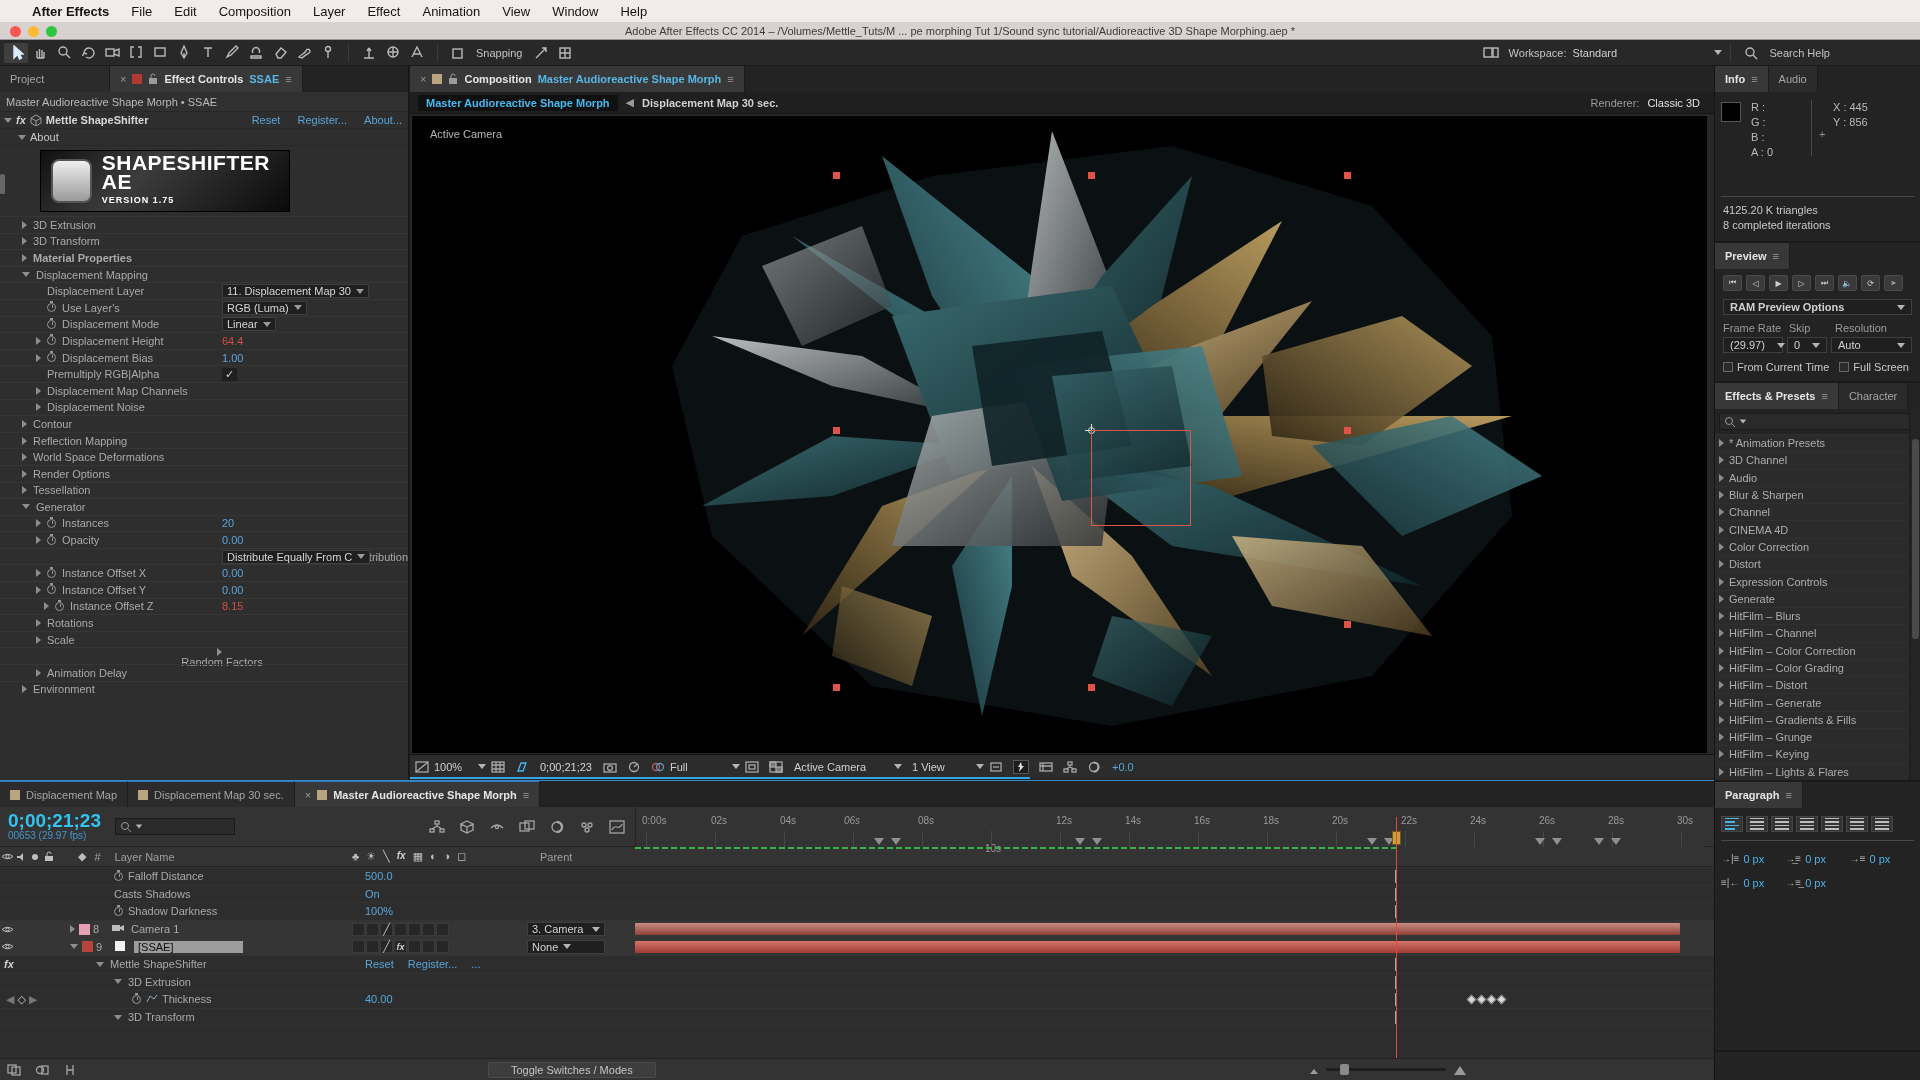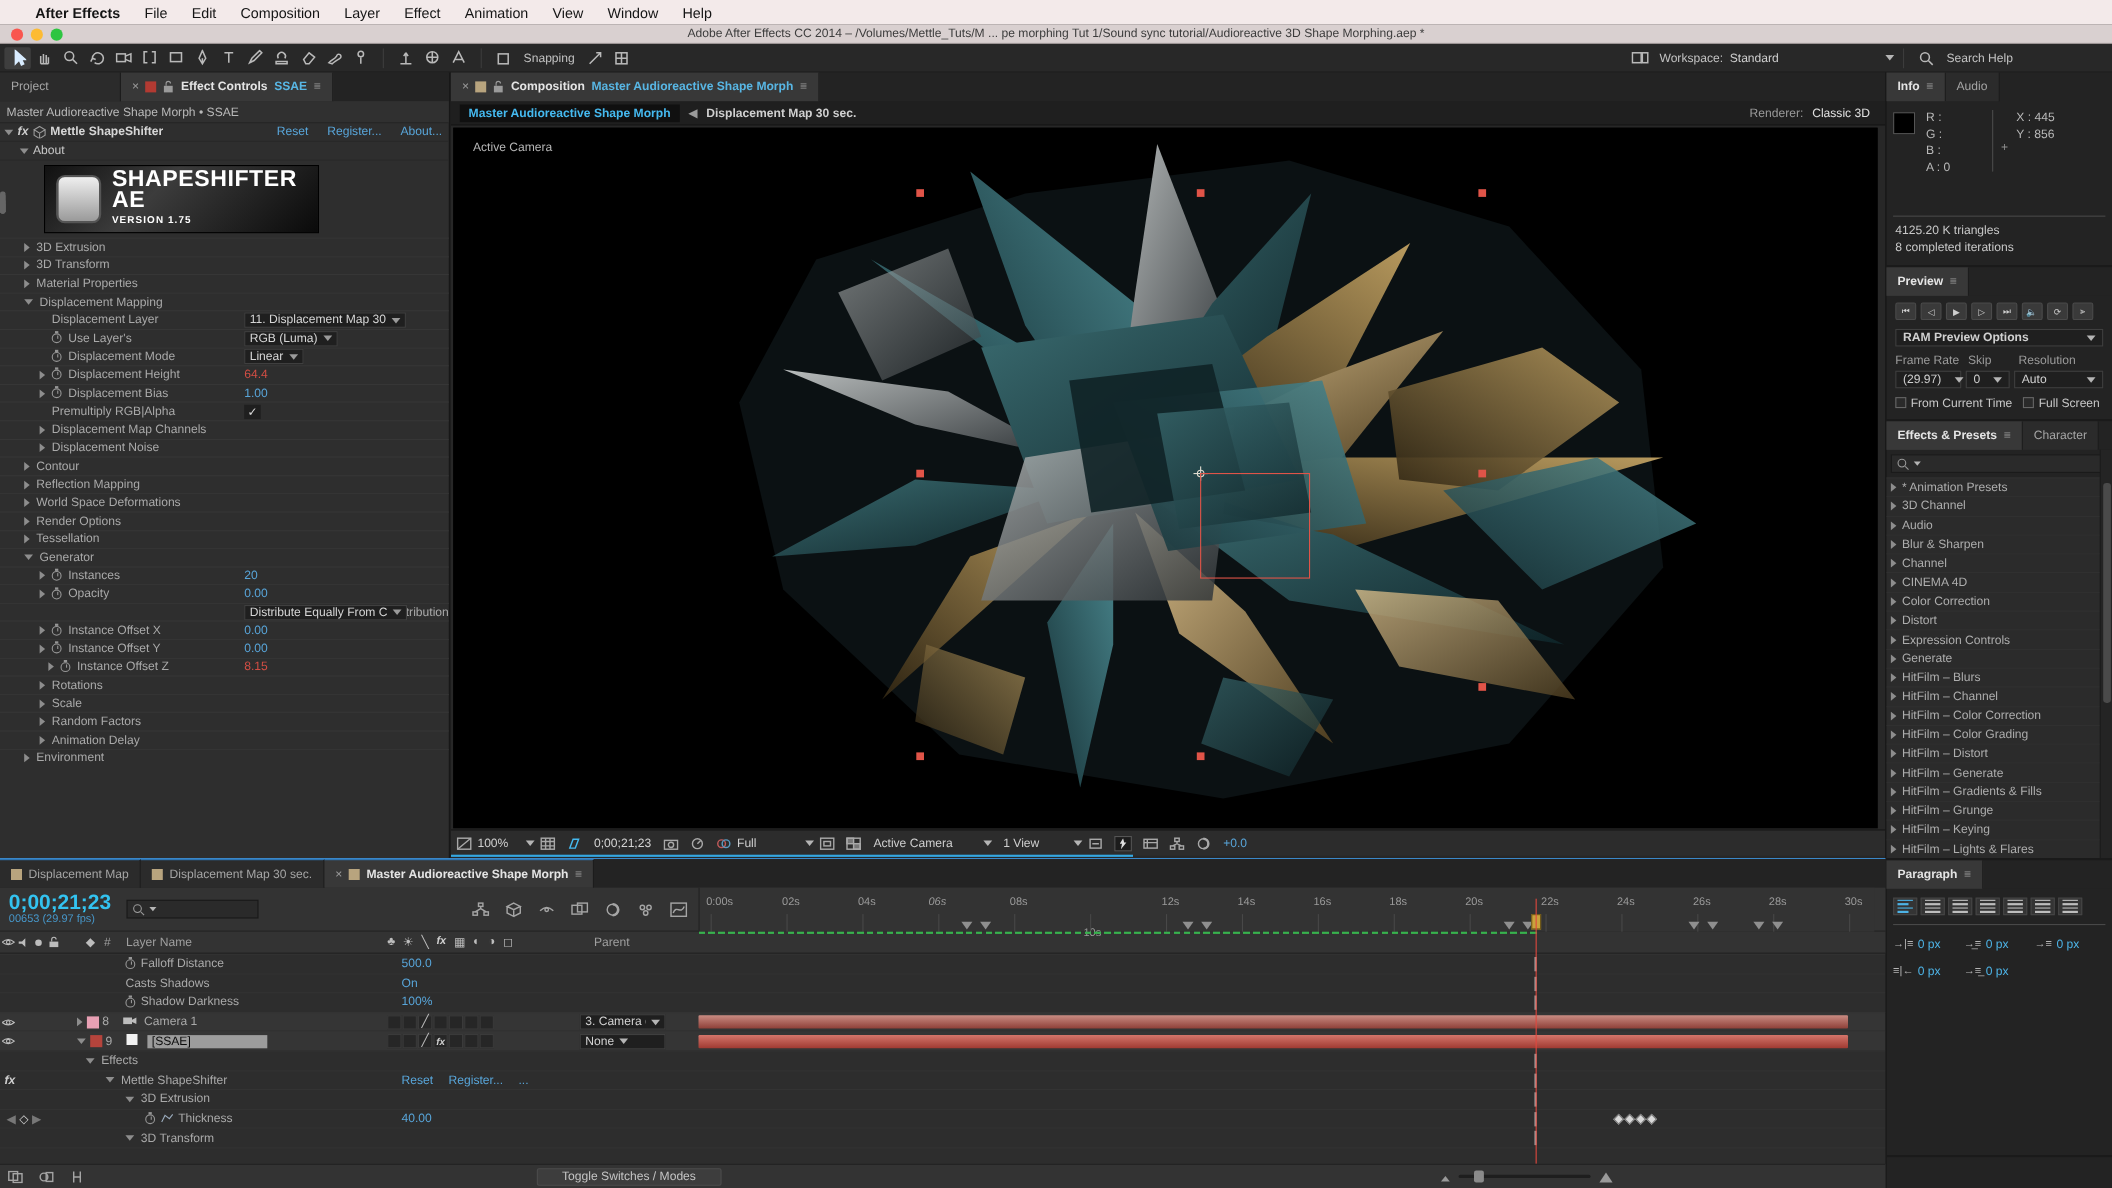--- a/index.html
+++ b/index.html
@@ -354,21 +354,21 @@
       <div class="ecrow" style="padding-left: 22px; position: relative;">
         <span class="tri-r" style="margin-right: 6px;"></span>
         <span style="white-space: nowrap;">3D Extrusion</span>
       </div>
       <div class="ecrow" style="padding-left: 22px; position: relative;">
         <span class="tri-r" style="margin-right: 6px;"></span>
         <span style="white-space: nowrap;">3D Transform</span>
       </div>
       <div class="ecrow" style="padding-left: 22px; position: relative;">
         <span class="tri-r" style="margin-right: 6px;"></span>
-        <span style="white-space: nowrap;">Material Properties</span>
+        <span style="white-space: nowrap; font-weight: bold;">Material Properties</span>
       </div>
       <div class="ecrow" style="padding-left: 22px; position: relative;">
         <span class="tri-d" style="margin-right: 6px;"></span>
         <span style="white-space: nowrap;">Displacement Mapping</span>
       </div>
       <div class="ecrow" style="padding-left: 36px; position: relative;">
         <span style="width: 11px; flex: 0 0 auto;"></span>
         <span style="white-space: nowrap;">Displacement Layer</span>
         <span class="ecdd">
           <span>11. Displacement Map 30</span>
@@ -482,21 +482,21 @@
         <span class="ecval red">8.15</span>
       </div>
       <div class="ecrow" style="padding-left: 36px; position: relative;">
         <span class="tri-r" style="margin-right: 6px;"></span>
         <span style="white-space: nowrap;">Rotations</span>
       </div>
       <div class="ecrow" style="padding-left: 36px; position: relative;">
         <span class="tri-r" style="margin-right: 6px;"></span>
         <span style="white-space: nowrap;">Scale</span>
       </div>
-      <div class="ecrow" style="padding-left: 36px; position: relative;">
+      <div class="ecrow" style="padding-left: 36px; position: relative; flex-direction: column;">
         <span class="tri-r" style="margin-right: 6px;"></span>
         <span style="white-space: nowrap;">Random Factors</span>
       </div>
       <div class="ecrow" style="padding-left: 36px; position: relative;">
         <span class="tri-r" style="margin-right: 6px;"></span>
         <span style="white-space: nowrap;">Animation Delay</span>
       </div>
       <div class="ecrow" style="padding-left: 22px; position: relative;">
         <span class="tri-r" style="margin-right: 6px;"></span>
         <span style="white-space: nowrap;">Environment</span>
@@ -1163,25 +1163,20 @@
           <span class="swcell"></span>
         </span>
         <span style="position: absolute; left: 527px;">
           <span class="parent-dd">
             <span style="overflow:hidden;white-space:nowrap">None</span>
             <span class="caret"></span>
           </span>
         </span>
         <span class="bar" style="left: 635px; top: 2.5px; background: linear-gradient(rgb(212, 117, 106), rgb(160, 58, 50));"></span>
       </div>
-      <div class="tlrow" style="padding-left: 78px;">
-        <span class="tri-d" style="margin-right: 6px;"></span>
-        <span class="nm">Effects</span>
-        <span style="position: absolute; left: 1395px; top: 2px; width: 2px; height: 13px; background: rgb(200, 200, 200); opacity: 0.8;"></span>
-      </div>
       <div class="tlrow" style="padding-left: 96px;">
         <span class="fxbadge" style="position: absolute; left: 4px;">fx</span>
         <span class="tri-d" style="margin-right: 6px;"></span>
         <span class="nm">Mettle ShapeShifter</span>
         <span style="position: absolute; left: 365px;"><a href="#" style="color:#58a5d9;text-decoration:none;margin-right:14px">Reset</a><a href="#" style="color:#58a5d9;text-decoration:none;margin-right:14px">Register...</a><a href="#" style="color:#58a5d9;text-decoration:none;margin-right:14px">...</a></span>
         <span style="position: absolute; left: 1395px; top: 2px; width: 2px; height: 13px; background: rgb(200, 200, 200); opacity: 0.8;"></span>
       </div>
       <div class="tlrow" style="padding-left: 114px;">
         <span class="tri-d" style="margin-right: 6px;"></span>
         <span class="nm">3D Extrusion</span>

